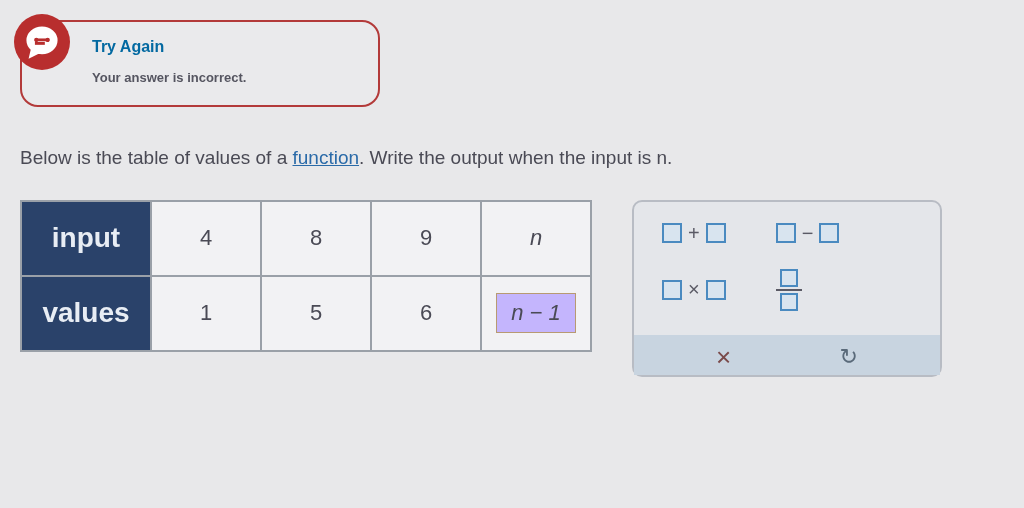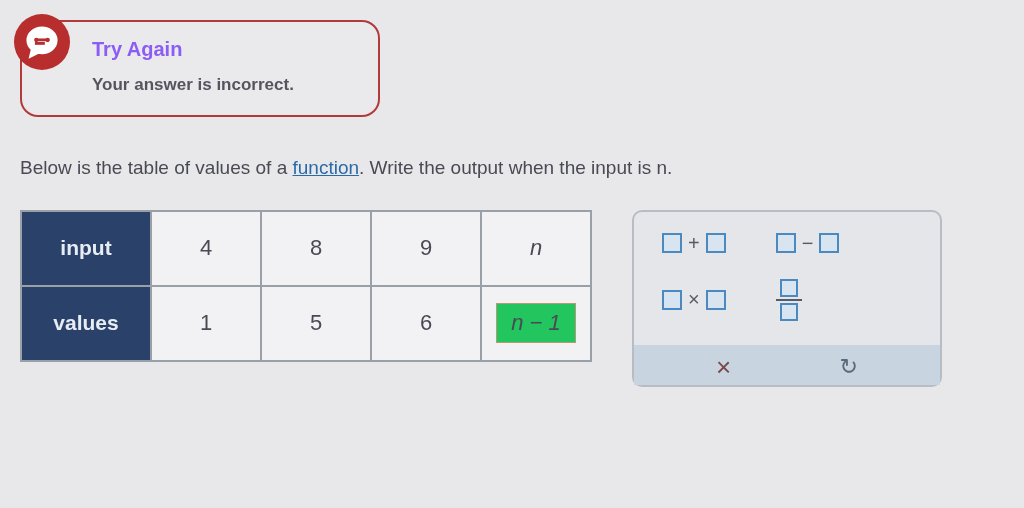--- a/index.html
+++ b/index.html
@@ -37,28 +37,28 @@
       display: flex;
       align-items: center;
       justify-content: center;
     }
     .feedback-icon svg {
       width: 34px;
       height: 34px;
       fill: #fff;
     }
     .feedback-title {
-      color: #8b5cf6;
-      font-size: 20px;
+      color: #0369a1;
+      font-size: 16px;
       font-weight: 600;
       margin-bottom: 14px;
     }
     .feedback-message {
       color: #555560;
-      font-size: 17px;
+      font-size: 13px;
       font-weight: 600;
     }
     .prompt {
       margin-top: 38px;
       font-size: 19px;
       color: #4a4a55;
       font-weight: 500;
       line-height: 1.4;
     }
     .prompt .link {
@@ -82,25 +82,25 @@
       font-size: 22px;
       width: 110px;
       height: 75px;
       color: #4a4a55;
       font-weight: 400;
     }
     .func-table th {
       background: #2a426a;
       color: #e8edf4;
       font-weight: 600;
-      font-size: 21px;
+      font-size: 28px;
       width: 130px;
     }
     .answer-cell {
-      background: #22c55e;
+      background: #c4b5fd;
       font-style: italic;
       display: inline-block;
       padding: 6px 14px;
       border: 1px solid #b89a72;
     }
     .palette {
       border: 2px solid #b8bcc4;
       border-radius: 10px;
       padding: 20px 28px;
       background: #e4e6ea;

